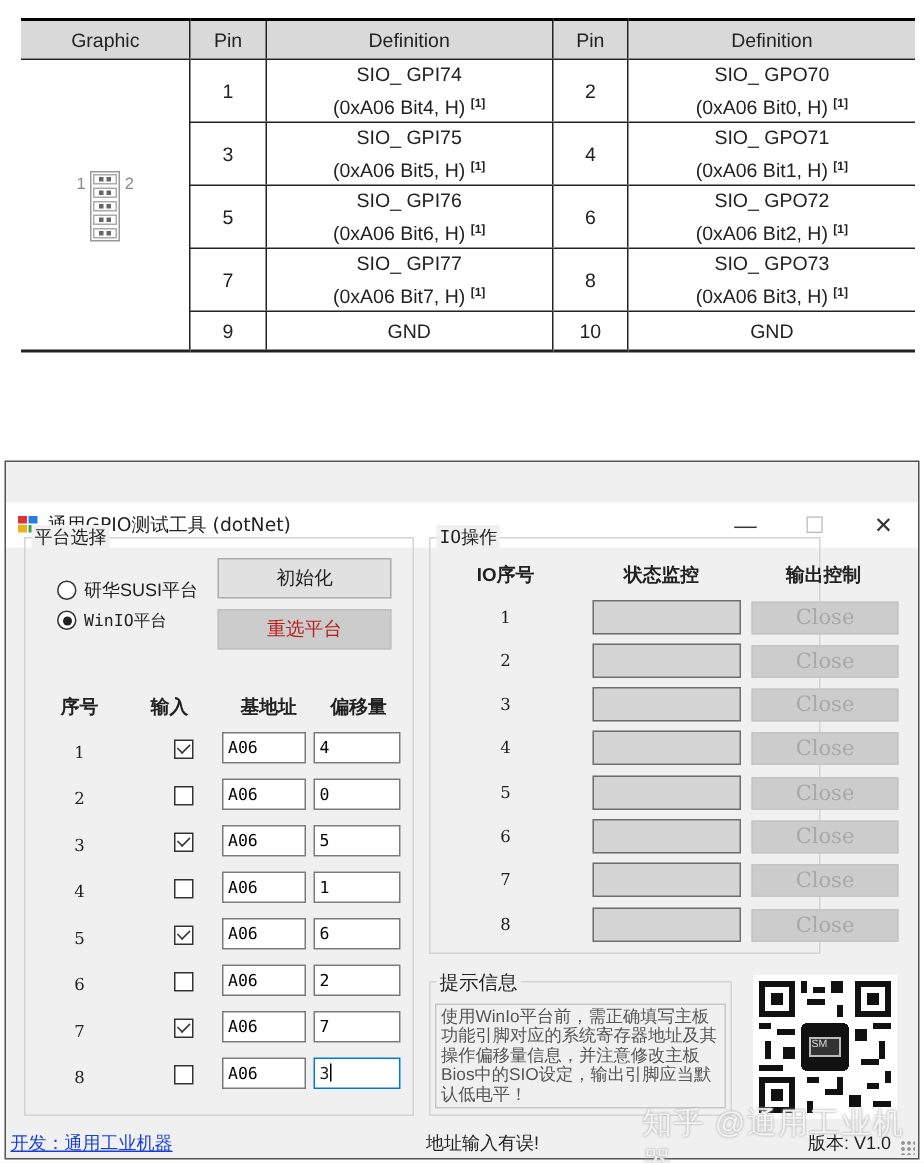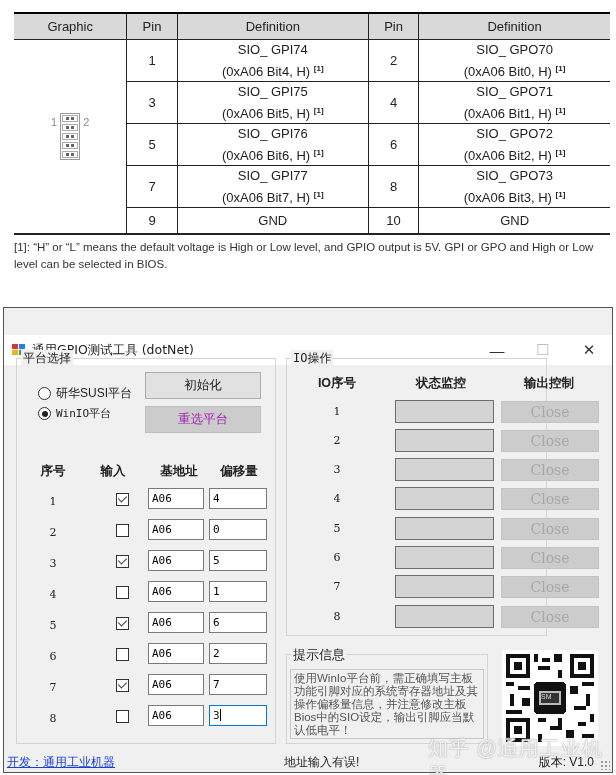--- a/index.html
+++ b/index.html
@@ -33,21 +33,21 @@
   .app-icon { width: 14px; height: 12px; margin-right: 6px; position: relative; }
   .app-icon i { position: absolute; width: 6px; height: 5px; }
   .titlebar .title { flex: 1; font-family: "DejaVu Sans", sans-serif; font-size: 12.5px; }
   .wbtn { width: 46px; height: 30px; display: flex; align-items: center; justify-content: center; color: #333; font-size: 15px; }
   .wbtn.max { color: #bbb; }
 
   .group { position: absolute; border: 1px solid #d4d4d4; }
   .group-label { position: absolute; top: -9px; left: 4px; background: #f0f0f0; font-size: 12px; padding: 0 2px; }
 
   .btn { position: absolute; background: #e1e1e1; border: 1px solid #adadad; font-size: 12.5px; display: flex; align-items: center; justify-content: center; }
-  .btn.disabled { background: #cccccc; border-color: #bfbfbf; color: #a21caf; }
+  .btn.disabled { background: #cccccc; border-color: #bfbfbf; color: #b91c1c; }
 
   .radio-row { position: absolute; display: flex; align-items: center; font-size: 12px; }
   .radio { width: 13px; height: 13px; border-radius: 50%; border: 1px solid #333; background: #fff; margin-right: 5px; position: relative; }
   .radio.on::after { content: ""; position: absolute; left: 2.5px; top: 2.5px; width: 6px; height: 6px; border-radius: 50%; background: #222; }
   .mono { font-family: "DejaVu Sans Mono", monospace; font-size: 11px; }
 
   .colhdr { position: absolute; font-weight: bold; font-size: 12.5px; text-align: center; }
   .rownum { position: absolute; font-size: 11px; width: 20px; text-align: center; font-family: "DejaVu Serif", serif; }
   .chk { position: absolute; width: 13px; height: 13px; border: 1px solid #333; background: #fff; }
   .chk.on::after { content: ""; position: absolute; left: 3px; top: 0px; width: 4px; height: 7px; border: solid #333; border-width: 0 1.5px 1.5px 0; transform: rotate(45deg); }
@@ -120,21 +120,20 @@
         <td class="def"><span>SIO_ GPO73</span><br><span>(0xA06 Bit3, H)</span> <sup>[1]</sup></td>
       </tr>
       <tr class="last">
         <td>9</td>
         <td>GND</td>
         <td>10</td>
         <td>GND</td>
       </tr>
     </tbody>
   </table>
-  <div class="note-text">[1]: “H” or “L” means the default voltage is High or Low level, and GPIO output is 5V. GPI or GPO and High or Low level can be selected in BIOS.</div>
 </div>
 
 <div class="win">
   <div class="titlebar">
     <div class="app-icon">
       <i style="left:0;top:0;background:#d33;"></i>
         <i style="left:7px;top:0;background:#2a7be4;"></i>
       <i style="left:0;top:6px;background:#e9b320;"></i>
         <i style="left:7px;top:6px;background:#3aa34a;"></i>
     </div>

